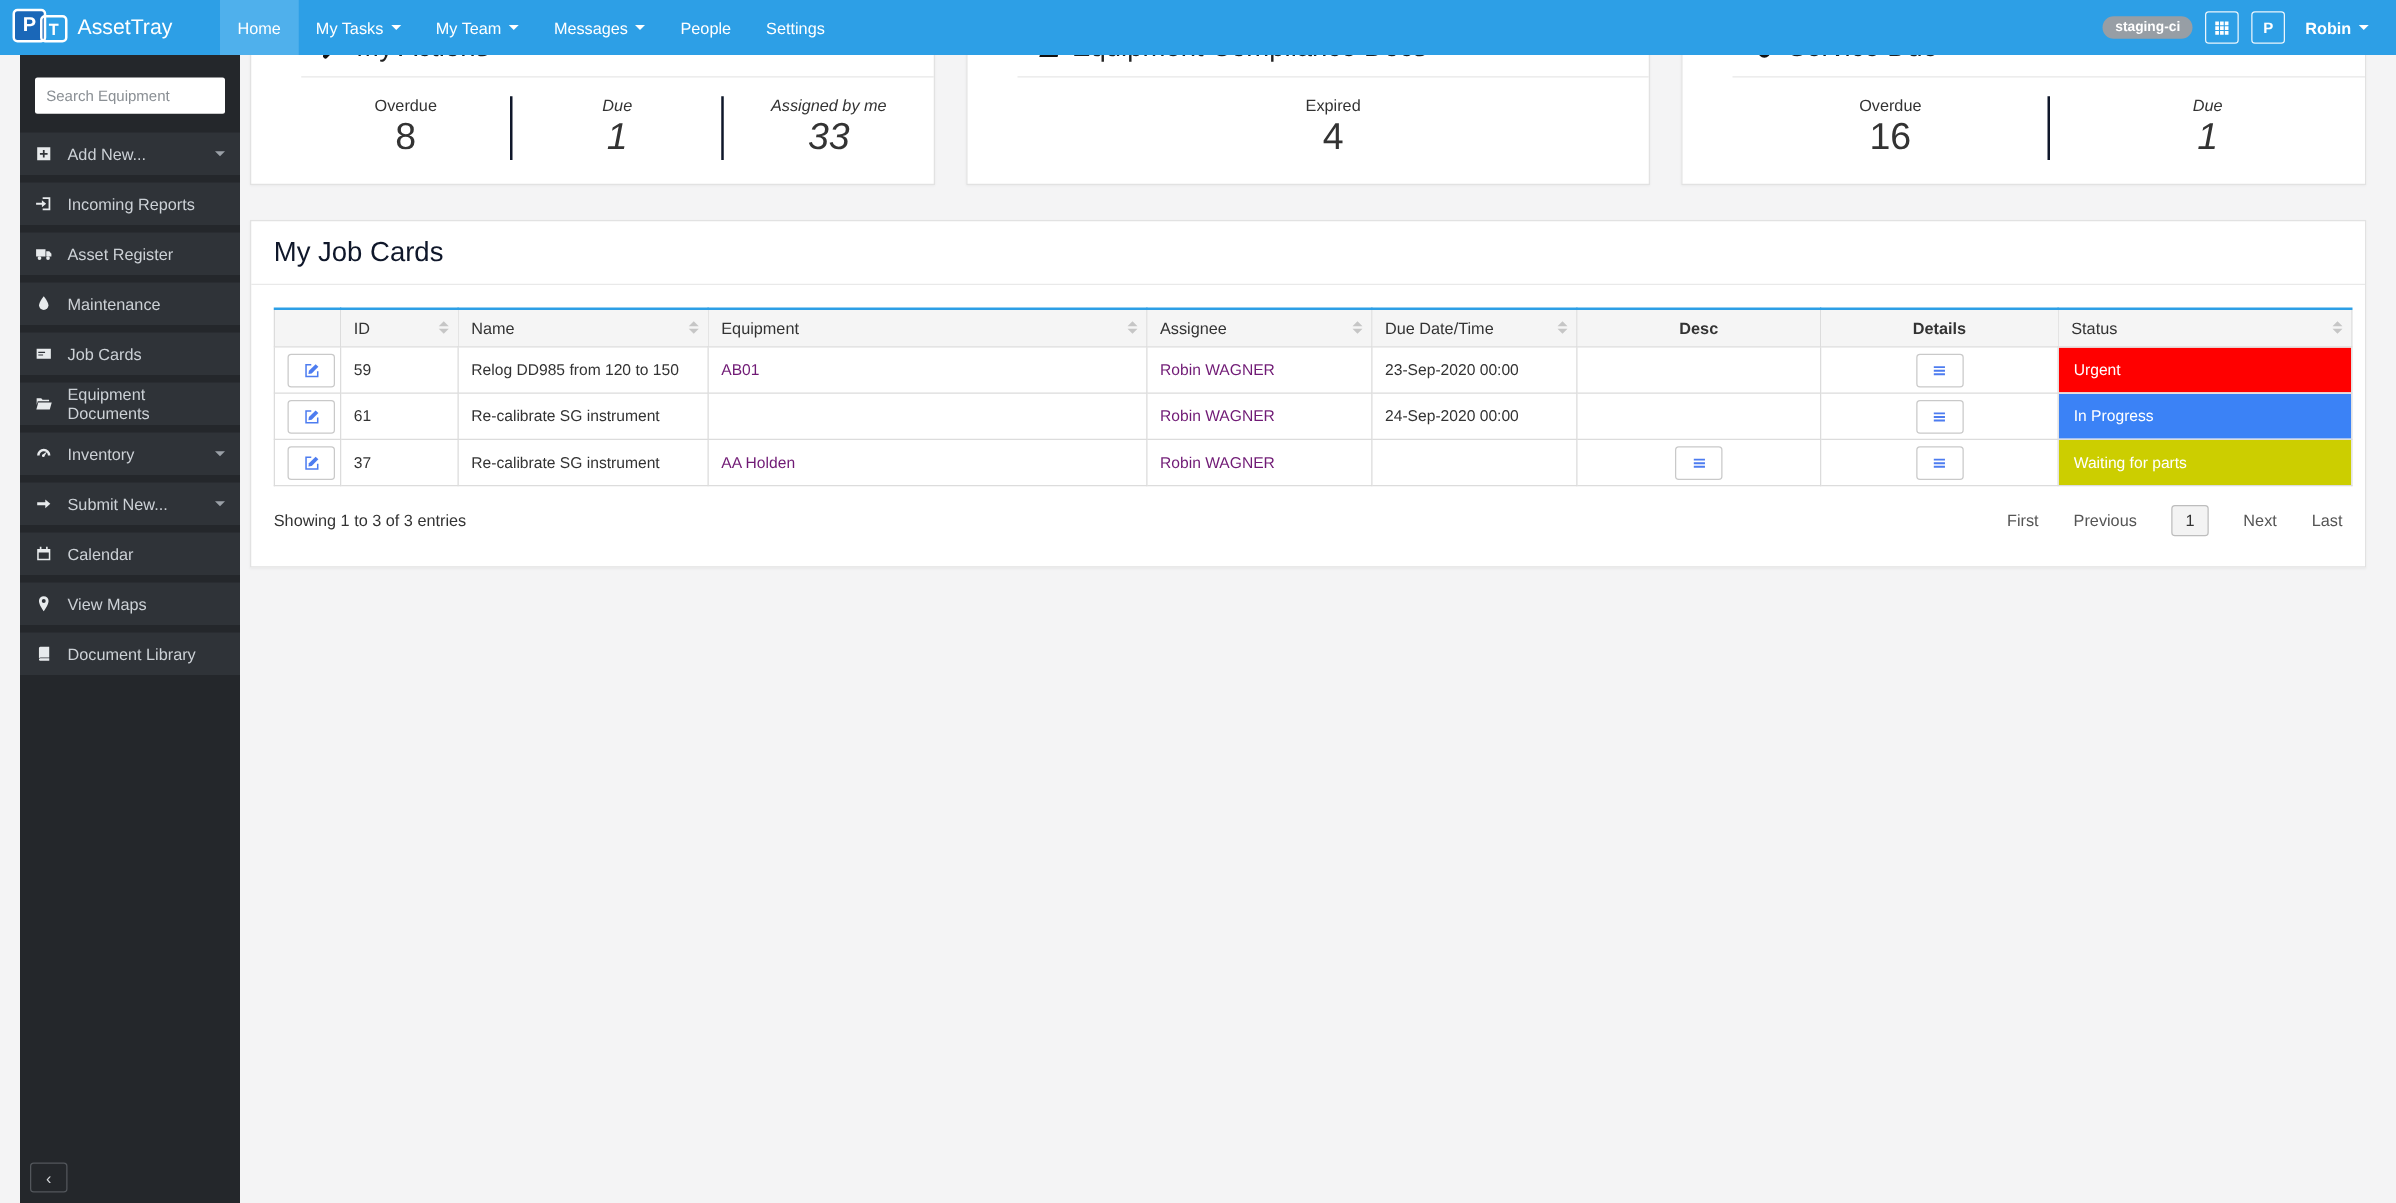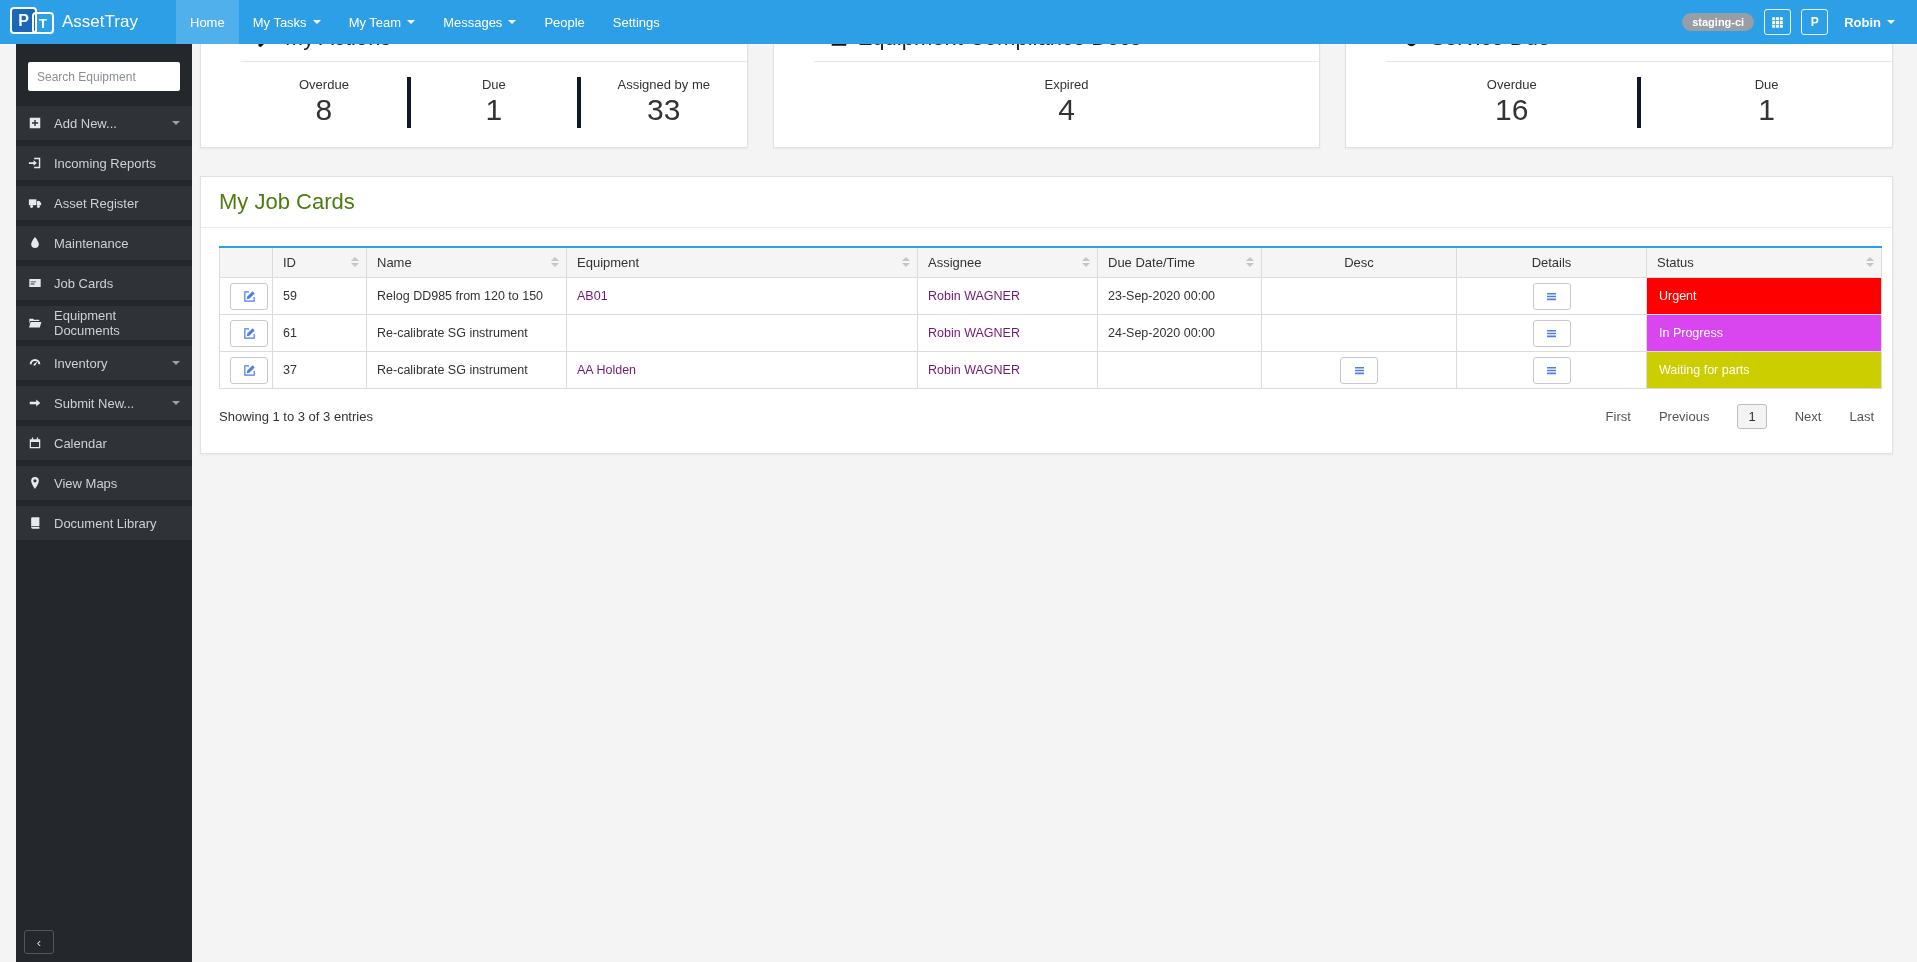--- a/index.html
+++ b/index.html
@@ -35,31 +35,31 @@
 
   
   .main{margin-left:176px;padding:14px 24px 0;}
   .cards-row{display:flex;gap:25px;margin-bottom:28px;}
   .card{flex:1;background:#fff;border:1px solid #e2e2e2;box-shadow:0 1px 2px rgba(0,0,0,.05);padding-left:40px;}
   .card-header{display:flex;align-items:center;padding:10px 16px;border-bottom:1px solid #e7e7e7;font-size:22px;font-weight:300;color:#222;}
   .card-header .icon{margin-right:9px;color:#111;display:flex;}
   .card-header .icon svg{width:19px;height:19px;margin-top:3px;}
   .card-body{display:flex;padding:15px 0 19px;}
   .stat{flex:1;text-align:center;}
-  .stat + .stat{border-left:4px solid #0f172a;}
+  .stat + .stat{border-left:2px solid #0f172a;font-style:italic;}
   .stat-label{font-size:13px;color:#333;}
   .stat-value{font-size:30px;font-weight:300;color:#333;margin-top:1px;line-height:1.15;}
 
   .panel{background:#fff;border:1px solid #e2e2e2;box-shadow:0 1px 2px rgba(0,0,0,.05);}
-  .panel-header{padding:12px 18px;font-size:22px;font-weight:300;color:#4d7c0f;border-bottom:1px solid #e9e9e9;}
+  .panel-header{padding:12px 18px;font-size:22px;font-weight:300;color:#0f172a;border-bottom:1px solid #e9e9e9;}
   .panel-body{padding:18px;}
 
   table.jobs{width:100%;border-collapse:collapse;table-layout:fixed;border-top:2px solid #2d9fe6;}
   .jobs th{background:#f5f5f5;border:1px solid #dcdcdc;border-top:0;font-size:13px;font-weight:400;color:#333;text-align:left;padding:0 10px;height:31px;position:relative;}
-  .jobs th.c,.jobs td.c{text-align:center;}
+  .jobs th.c,.jobs td.c{text-align:center;font-weight:bold;}
   .jobs td{border:1px solid #dcdcdc;font-size:12.5px;color:#333;padding:0 10px;height:37px;vertical-align:middle;background:#fff;overflow:hidden;white-space:nowrap;}
   .jobs td.no-pad{padding:0;}
   .sort-icons{position:absolute;right:7px;top:50%;transform:translateY(-50%);display:flex;flex-direction:column;gap:2px;}
   .sort-icons i{display:block;width:0;height:0;border-left:4px solid transparent;border-right:4px solid transparent;}
   .sort-icons .up{border-bottom:4px solid #c6c6c6;}
   .sort-icons .dn{border-top:4px solid #c6c6c6;}
   a.cell-link{color:#701a75;text-decoration:none;cursor:pointer;}
   .tbl-btn{display:inline-flex;align-items:center;justify-content:center;width:38px;height:27px;background:#fff;border:1px solid #c9c9c9;border-radius:3px;color:#4d7cf0;cursor:pointer;vertical-align:middle;}
   .tbl-btn svg{width:13px;height:13px;}
   .status-cell{height:100%;display:flex;align-items:center;padding:0 12px;color:#fff;font-size:12.5px;}
@@ -380,21 +380,21 @@
               <td>24-Sep-2020 00:00</td>
               <td class="c"></td>
               <td class="c"><button class="tbl-btn">
                   <span class="icon">
                     <svg viewBox="0 0 16 16" fill="currentColor">
                       <path d="M2.5 3.6h11v1.9h-11zm0 3.5h11V9h-11zm0 3.5h11v1.9h-11z"></path>
                     </svg>
                   </span>
                 </button></td>
               <td class="no-pad">
-                <div class="status-cell" style="background:#d946ef">In Progress</div>
+                <div class="status-cell" style="background:#3b82f6">In Progress</div>
               </td>
             </tr>
             <tr>
               <td class="c"><button class="tbl-btn">
                   <span class="icon">
                     <svg viewBox="0 0 16 16" fill="currentColor">
                       <path d="M11.7 1.6 14.4 4.3 7.8 10.9 4.6 11.4 5.1 8.2z"></path>
                       <path d="M13 8.6V13H3V3h4.4V1.5H1.5v13h13V8.6z"></path>
                     </svg>
                   </span>

